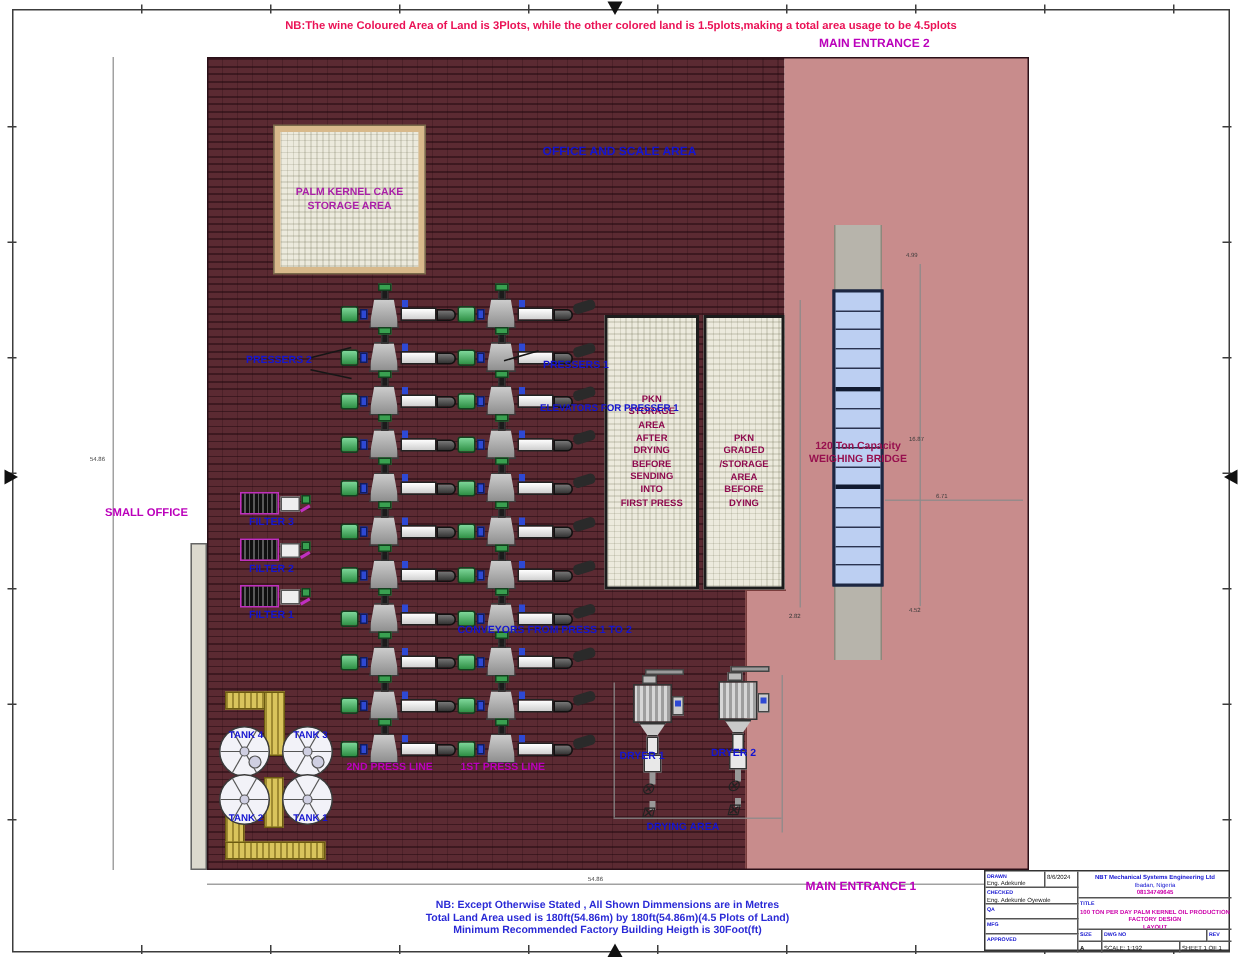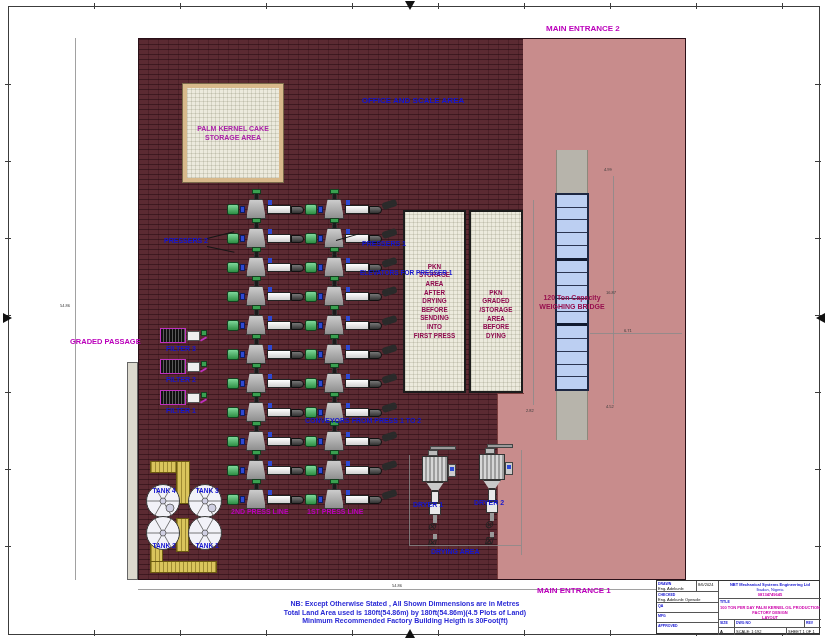--- a/index.html
+++ b/index.html
@@ -126,20 +126,21 @@
       <div class="tick" style="left:5px;top:469px;width:6px;height:1px;"></div>
       <div class="tick" style="left:815px;top:469px;width:6px;height:1px;"></div>
       <div class="tick" style="left:5px;top:546px;width:6px;height:1px;"></div>
       <div class="tick" style="left:815px;top:546px;width:6px;height:1px;"></div>
     </div>
   <div class="arrow" style="left:3px;top:313px;border-left:9px solid #111;"></div>
   <div class="arrow" style="left:811px;top:313px;border-right:9px solid #111;"></div>
   <div class="arrow" style="left:405px;top:1px;border-top:9px solid #111;"></div>
   <div class="arrow" style="left:405px;top:624px;border-bottom:9px solid #111;"></div>
 
+  <div class="lbl crimson" style="left:100px;top:12px;width:628px;text-align:center;font-size:7.5px;">NB:The wine Coloured Area of Land is 3Plots, while the other colored land is 1.5plots,making a total area usage to be 4.5plots</div>
   <div class="lbl mag" style="left:546px;top:24px;font-size:8px;">MAIN ENTRANCE 2</div>
 
   <div class="wine"></div>
   <div class="pink" style="left:523px;top:38px;width:163px;height:542px;"></div>
   <div class="pink" style="left:497px;top:393px;width:27px;height:187px;border-left:1px solid #7a3d3d;border-top:1px solid #7a3d3d;box-sizing:border-box;"></div>
   <div class="outline"></div>
   <div class="corridor"></div>
 
   <div class="dimline" style="left:75px;top:38px;width:1px;height:542px;"></div>
   <div class="dim" style="left:60px;top:303px;">54.86</div>
@@ -465,21 +466,21 @@
   <div class="filter" style="left:160px;top:389px;">
       <i class="fbody"></i>
       <i class="fbox"></i>
       <i class="fgreen"></i>
       <i class="ftick"></i>
     </div>
   <div class="lbl blue" style="left:166px;top:345px;font-size:7px;">FILTER 3</div>
   <div class="lbl blue" style="left:166px;top:376px;font-size:7px;">FILTER 2</div>
   <div class="lbl blue" style="left:166px;top:407px;font-size:7px;">FILTER 1</div>
 
-  <div class="lbl mag" style="left:70px;top:337px;font-size:7.5px;">GRADED PASSAGE</div>
+  <div class="lbl mag" style="left:70px;top:337px;font-size:7.5px;">SMALL OFFICE</div>
 
   <div class="pipe" style="left:150px;top:461px;width:40px;height:12px;"></div>
   <div class="pipe" style="left:176px;top:461px;width:14px;height:43px;"></div>
   <div class="pipe" style="left:176px;top:518px;width:13px;height:34px;"></div>
   <div class="pipe" style="left:150px;top:541px;width:13px;height:22px;"></div>
   <div class="pipe" style="left:150px;top:561px;width:67px;height:12px;"></div>
 
   <svg class="abs" style="left:139px;top:477px;" width="92" height="78" viewBox="0 0 92 78">
     <g stroke="#3a3a3a" stroke-width="1" fill="#f2f2f8">
       <circle cx="24" cy="24" r="16.5"></circle>

